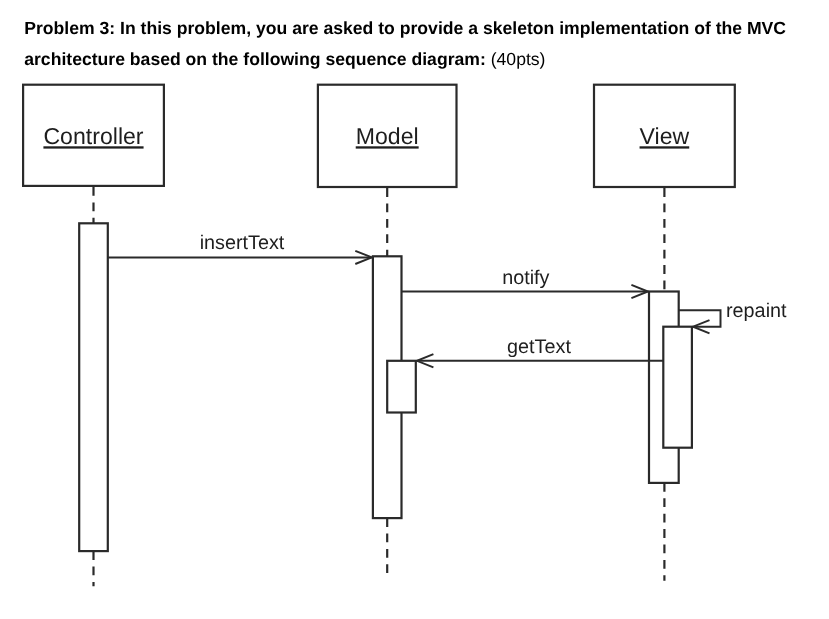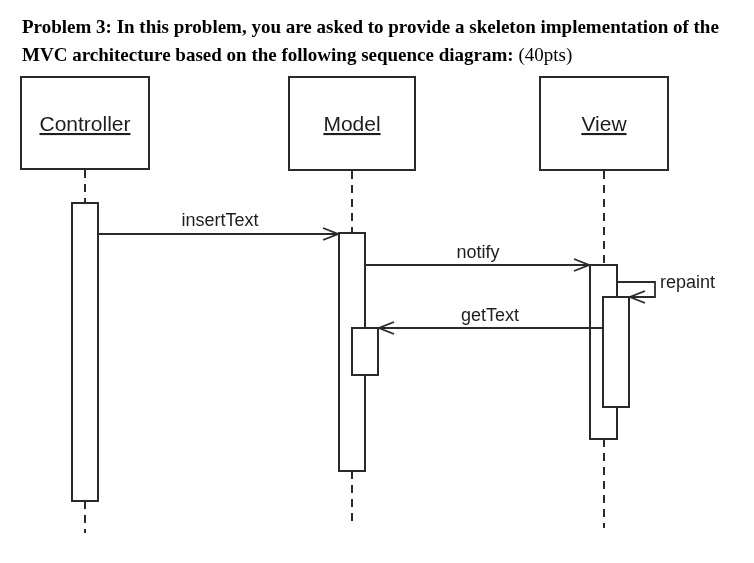--- a/index.html
+++ b/index.html
@@ -13,22 +13,22 @@
     height: 563px;
     background: #ffffff;
     overflow: hidden;
     font-family: "Liberation Sans", sans-serif;
   }
   .problem-statement {
     position: absolute;
     left: 22px;
     top: 13px;
     width: 700px;
-    font-family: Liberation Serif, serif;
-    font-size: 19px;
+    font-family: Liberation Sans, sans-serif;
+    font-size: 16px;
     line-height: 28px;
     color: #000000;
   }
   .problem-statement .bold-part {
     font-weight: bold;
   }
   .problem-statement .points-part {
     font-weight: normal;
   }
   .diagram-svg {

